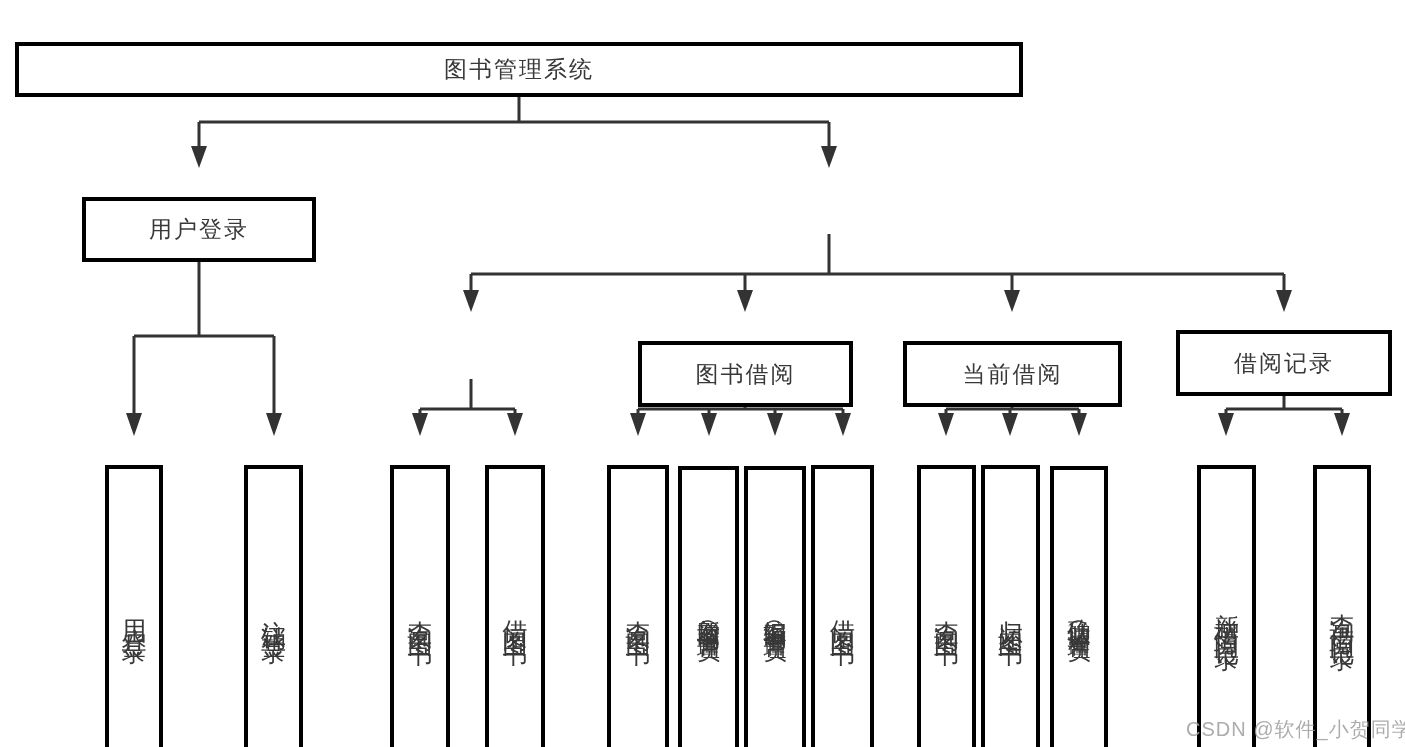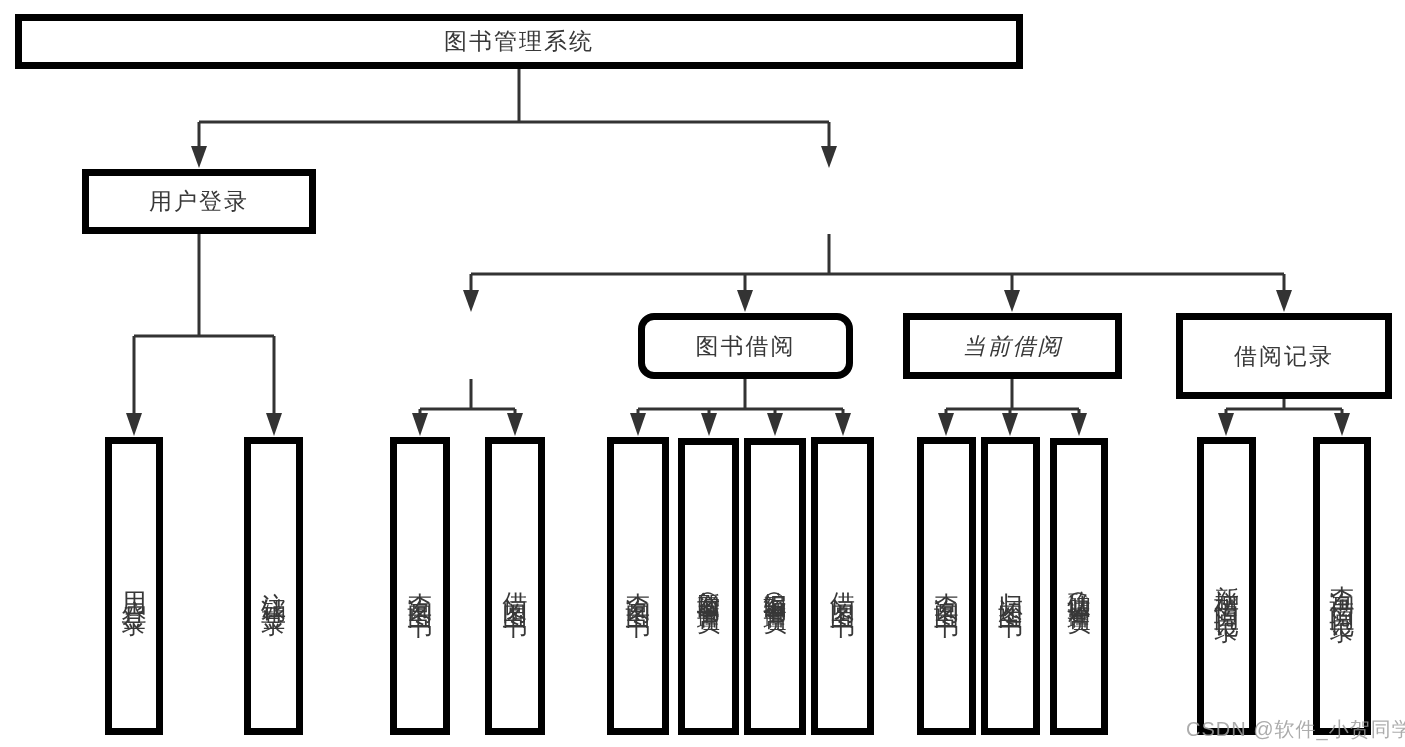--- a/index.html
+++ b/index.html
@@ -27,26 +27,27 @@
     fill: none;
   }
   .connectors polygon {
     fill: #333333;
     stroke: none;
   }
   .box {
     position: absolute;
     box-sizing: border-box;
     background: #ffffff;
-    border: 7px solid #000000;
+    border: 4px solid #000000;
     color: #383838;
     display: flex;
     align-items: center;
     justify-content: center;
     z-index: 1;
+    margin-top: 28px;
   }
   .h-box {
     font-size: 23px;
     letter-spacing: 2px;
   }
   .v-box {
     writing-mode: vertical-rl;
     text-orientation: mixed;
     font-size: 25px;
     line-height: 1;
@@ -120,23 +121,23 @@
       <path d="M1284 379 V409 M1226 409 H1342 M1226 409 V415 M1342 409 V415"></path>
       <polygon points="1218,413 1234,413 1226,436"></polygon>
       <polygon points="1334,413 1350,413 1342,436"></polygon>
     </g>
   </svg>
 
   <div class="box h-box" style="left:15px; top:14px; width:1008px; height:55px;">图书管理系统</div>
 
   <div class="box h-box" style="left:82px; top:169px; width:234px; height:65px;">用户登录</div>
 
-  <div class="box h-box" style="left:638px; top:313px; width:215px; height:66px;border-radius:16px;">图书借阅</div>
-  <div class="box h-box" style="left:903px; top:313px; width:219px; height:66px;font-style:italic;">当前借阅</div>
-  <div class="box h-box" style="left:1176px; top:313px; width:216px; height:86px;">借阅记录</div>
+  <div class="box h-box" style="left:638px; top:313px; width:215px; height:66px;">图书借阅</div>
+  <div class="box h-box" style="left:903px; top:313px; width:219px; height:66px;">当前借阅</div>
+  <div class="box h-box" style="left:1176px; top:302px; width:216px; height:66px;">借阅记录</div>
 
   <div class="box v-box" style="left:105px; top:437px; width:58px; height:298px;">用户登录</div>
   <div class="box v-box" style="left:244px; top:437px; width:59px; height:298px;">注销登录</div>
 
   <div class="box v-box" style="left:390px; top:437px; width:60px; height:298px;">查询图书</div>
   <div class="box v-box" style="left:485px; top:437px; width:60px; height:298px;">借阅图书</div>
 
   <div class="box v-box" style="left:607px; top:437px; width:62px; height:298px;">查询图书</div>
   <div class="box v-box long" style="left:678px; top:438px; width:61px; height:297px;">新增图书（管理员）</div>
   <div class="box v-box long" style="left:744px; top:438px; width:62px; height:297px;">编辑图书（管理员）</div>

